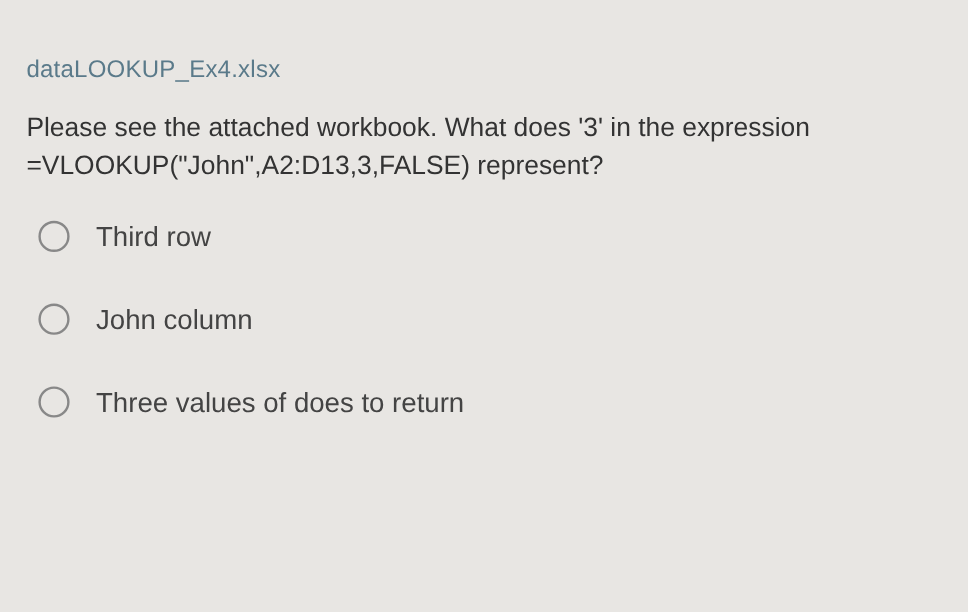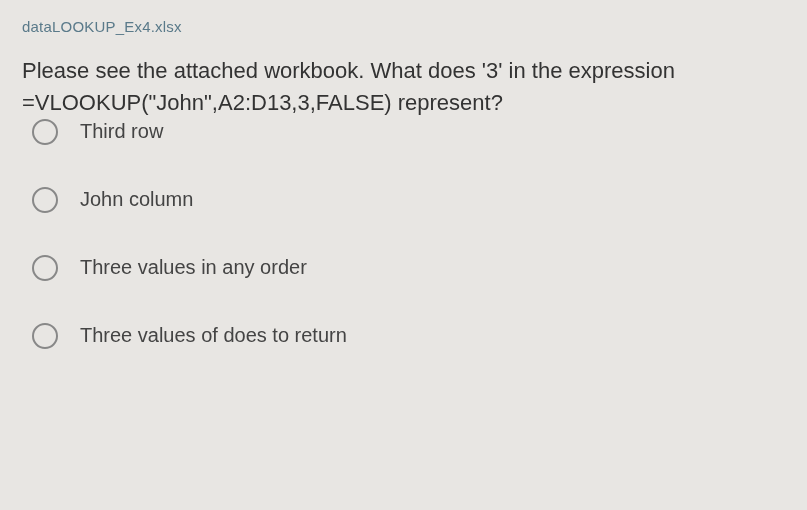--- a/index.html
+++ b/index.html
@@ -11,30 +11,32 @@
       width: 807px;
       height: 510px;
       background: #e8e6e3;
       font-family: "Segoe UI", "Helvetica Neue", Arial, sans-serif;
       padding: 18px 22px;
       color: #3a3a3a;
       overflow: hidden;
     }
     .attachment-link {
       color: #5a7a8a;
-      font-size: 15px;
+      font-size: 20px;
       font-weight: 400;
       margin-bottom: 20px;
       display: block;
       letter-spacing: 0.2px;
+      margin-top: 29px;
     }
     .question-text {
       color: #333;
       font-size: 22px;
       line-height: 1.45;
+      margin-bottom: 30px;
       font-weight: 400;
     }
     .options {
       padding-left: 10px;
     }
     .option-row {
       display: flex;
       align-items: center;
       margin-bottom: 42px;
       cursor: pointer;
@@ -43,21 +45,21 @@
       width: 26px;
       height: 26px;
       border: 2px solid #888;
       border-radius: 50%;
       flex-shrink: 0;
       margin-right: 22px;
       background: transparent;
     }
     .option-label {
       color: #444;
-      font-size: 20px;
+      font-size: 23px;
       font-weight: 400;
     }
   </style>
 </head>
 <body>
 
 <a class="attachment-link">dataLOOKUP_Ex4.xlsx</a>
 
 <div class="question-text">Please see the attached workbook. What does '3' in the expression =VLOOKUP("John",A2:D13,3,FALSE) represent?</div>
 
@@ -66,23 +68,19 @@
   <div class="option-row">
     <span class="radio-circle"></span>
     <span class="option-label">Third row</span>
   </div>
 
   <div class="option-row">
     <span class="radio-circle"></span>
     <span class="option-label">John column</span>
   </div>
 
-  <div class="option-row">
-    <span class="radio-circle"></span>
-    <span class="option-label">Three values in any order</span>
-  </div>
 
   <div class="option-row">
     <span class="radio-circle"></span>
     <span class="option-label">Three values of does to return</span>
   </div>
 
 </div>
 
 </body></html>

